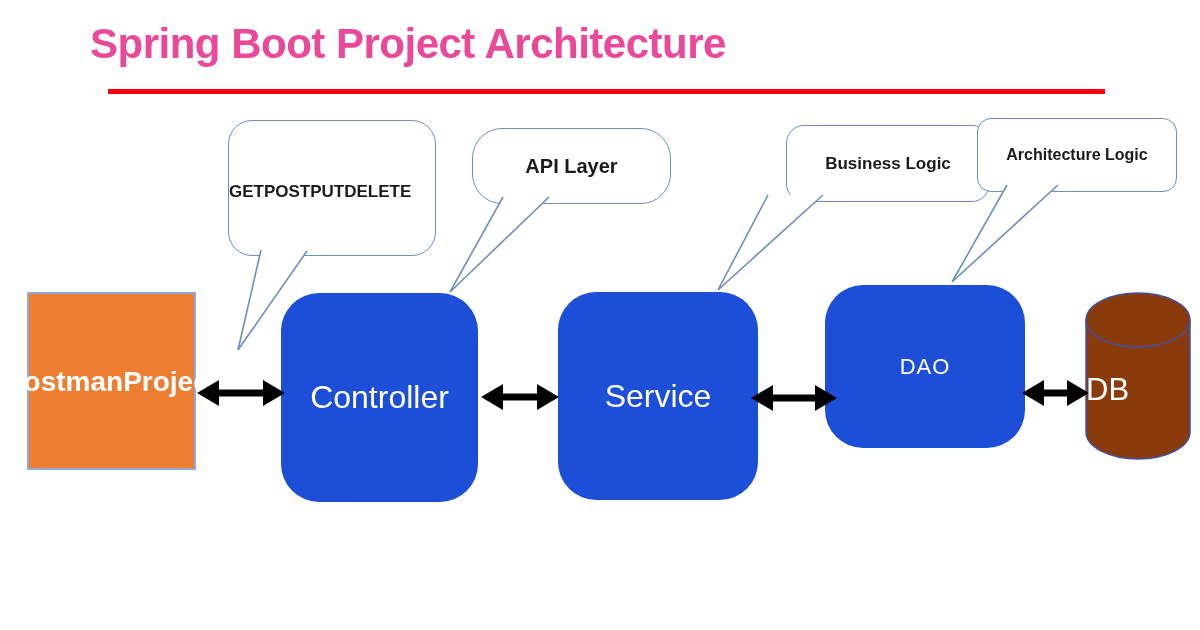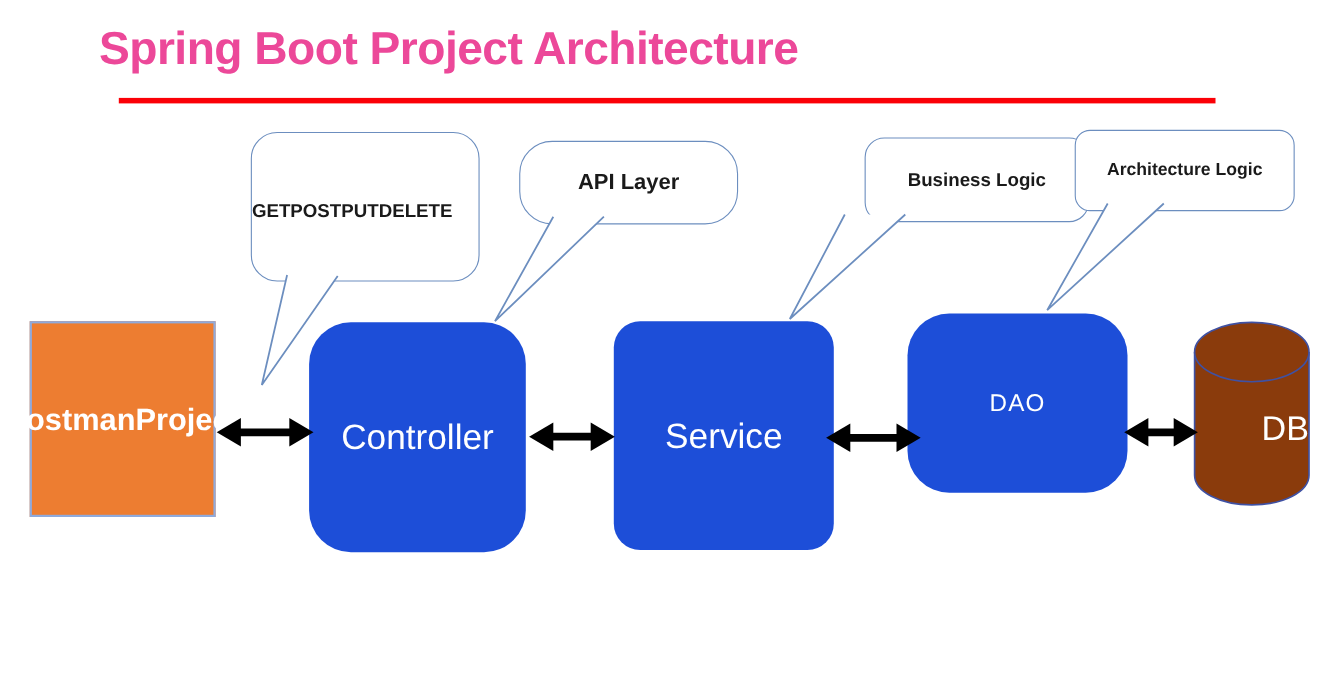--- a/index.html
+++ b/index.html
@@ -32,25 +32,25 @@
     position:absolute;display:flex;align-items:center;justify-content:center;
     color:#fff;text-align:center;z-index:1;
   }
   .node-postman{
     left:27px;top:292px;width:169px;height:178px;background:#ed7d31;
     border:2px solid #8faadc;box-sizing:border-box;
     font-size:28px;font-weight:bold;line-height:39px;
   }
   .node-blue{background:#1d4ed8;border-radius:38px;font-weight:400;}
   .node-controller{left:281px;top:293px;width:197px;height:209px;font-size:32px;}
-  .node-service{left:558px;top:292px;width:200px;height:208px;font-size:32px;border-radius:24px;}
+  .node-service{left:558px;top:292px;width:200px;height:208px;font-size:32px;}
   .node-dao{left:825px;top:285px;width:200px;height:163px;font-size:22px;letter-spacing:1px;}
   .db-label{
     position:absolute;left:1086px;top:330px;width:104px;height:120px;
-    display:flex;align-items:center;justify-content:flex-end;
+    display:flex;align-items:center;justify-content:flex-start;
     color:#fff;font-size:31px;z-index:3;
   }
   
   .overlay{position:absolute;left:0;top:0;width:1200px;height:630px;z-index:2;}
   .tail{fill:#ffffff;stroke:#6c8ebf;stroke-width:1.6;}
   .arrow-shaft{stroke:#000;stroke-width:7;}
   .arrow-head{fill:#000;}
   .cyl{fill:#8a3b0c;stroke:#3f51a3;stroke-width:1.5;}
 </style>
 </head>

